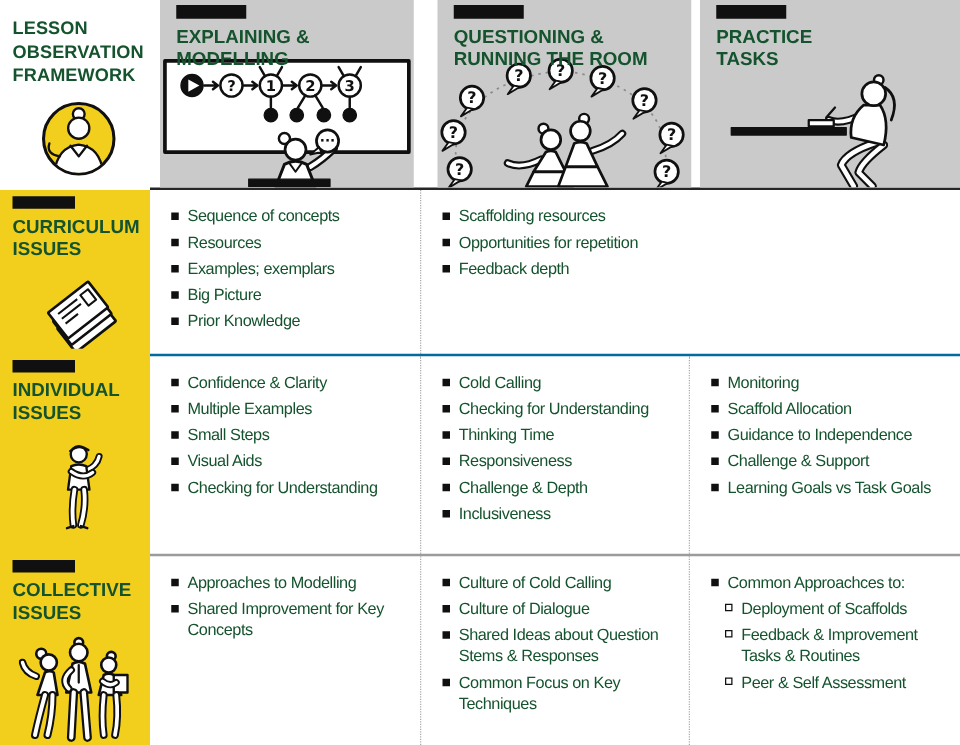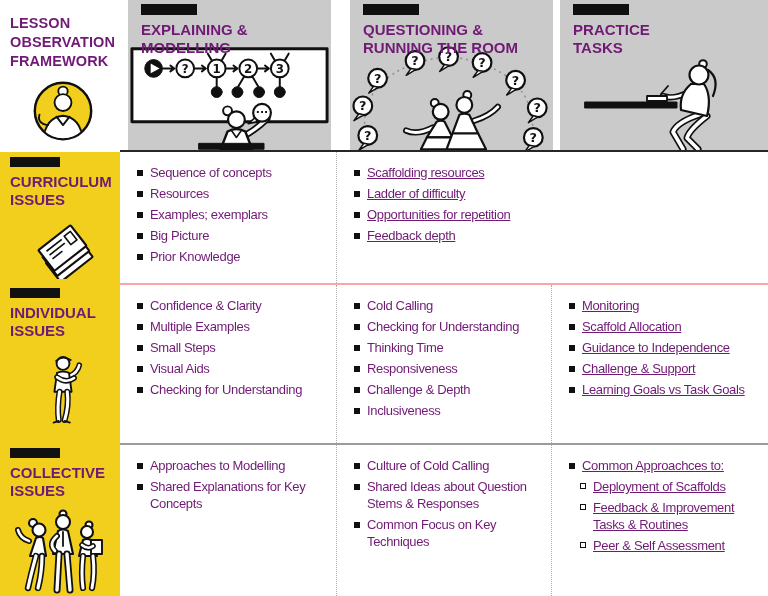--- a/index.html
+++ b/index.html
@@ -1,16 +1,16 @@
 <!DOCTYPE html>
 <html><head>
 <meta charset="utf-8">
 <style>
   html,body{margin:0;padding:0;background:#fff;}
-  .frame{width:768px;height:596px;display:flex;background:#fff;color:#701a75;
+  .frame{width:768px;height:596px;display:flex;background:#fff;color:#14532d;
          font-family:"Liberation Sans",sans-serif;overflow:hidden;}
   *{box-sizing:border-box;}
 
   
   .left-col{width:120px;flex:none;display:flex;flex-direction:column;}
   .corner{height:152px;padding:14px 4px 0 10px;background:#fff;}
   .corner h1{margin:0;font-size:14.5px;line-height:1.3;font-weight:700;letter-spacing:.1px;}
   .corner-icon{display:flex;justify-content:center;margin-top:9px;}
   .row-heads{flex:1;background:#F2CF1D;display:flex;flex-direction:column;}
   .row-head{position:relative;padding:21px 4px 0 10px;}
@@ -24,26 +24,26 @@
   .col-heads{height:152px;display:flex;border-bottom:2px solid #262626;}
   .col-head{background:#CACACA;position:relative;padding:21px 8px 0 13px;overflow:hidden;}
   .col-head .bar{position:absolute;top:4px;left:13px;width:56px;height:11px;background:#101010;}
   .col-head h2{margin:0;font-size:15px;line-height:1.22;font-weight:700;position:relative;z-index:2;}
   .ch1{margin-left:8px;width:207px}.ch2{margin-left:19px;width:207px}.ch3{margin-left:7px;width:212px}
   .ch3 h2{max-width:90px;}
   .illus{position:absolute;left:0;right:0;bottom:0;display:flex;justify-content:center;z-index:1;}
 
   .body-row{display:flex;}
   .b1{height:131px}
-  .b2{height:160px;border-top:2px solid #fca5a5}
+  .b2{height:160px;border-top:2px solid #0369a1}
   .b3{height:153px;border-top:2px solid #9b9b9b}
   ul.cell{margin:0;padding:12px 4px 0 17px;list-style:none;}
   .c1{width:217px;border-right:1px dotted #ADADAD;}
   .c2{width:215px;border-right:1px dotted #ADADAD;}
-  .c3{width:216px;text-decoration:underline;}
+  .c3{width:216px;}
   ul.cell li{display:flex;align-items:flex-start;margin:0 0 4px 0;
              font-size:13px;line-height:17px;letter-spacing:-.35px;}
   ul.cell li.sub{margin-left:11px;}
   .bullet{flex:none;margin-right:7px;}
   .bullet.square{width:6px;height:6px;background:#101010;margin-top:5.5px;}
   .bullet.hollow{width:6px;height:6px;border:1.6px solid #101010;background:#fff;margin-top:4.5px;}
 
   svg{display:block;}
   .ink{stroke:#101010;}
 </style>
@@ -294,24 +294,20 @@
             <span>Prior Knowledge</span>
           </li>
         </ul>
       <ul class="cell c3">
           <li>
             <span class="bullet square"></span>
             <span>Scaffolding resources</span>
           </li>
           <li>
             <span class="bullet square"></span>
-            <span>Ladder of difficulty</span>
-          </li>
-          <li>
-            <span class="bullet square"></span>
             <span>Opportunities for repetition</span>
           </li>
           <li>
             <span class="bullet square"></span>
             <span>Feedback depth</span>
           </li>
         </ul>
     </div>
 
     <div class="body-row b2">
@@ -388,27 +384,31 @@
     </div>
 
     <div class="body-row b3">
       <ul class="cell c1">
           <li>
             <span class="bullet square"></span>
             <span>Approaches to Modelling</span>
           </li>
           <li>
             <span class="bullet square"></span>
-            <span>Shared Explanations for Key Concepts</span>
+            <span>Shared Improvement for Key Concepts</span>
           </li>
         </ul>
       <ul class="cell c2">
           <li>
             <span class="bullet square"></span>
             <span>Culture of Cold Calling</span>
+          </li>
+          <li>
+            <span class="bullet square"></span>
+            <span>Culture of Dialogue</span>
           </li>
           <li>
             <span class="bullet square"></span>
             <span>Shared Ideas about Question Stems &amp; Responses</span>
           </li>
           <li>
             <span class="bullet square"></span>
             <span>Common Focus on Key Techniques</span>
           </li>
         </ul>

